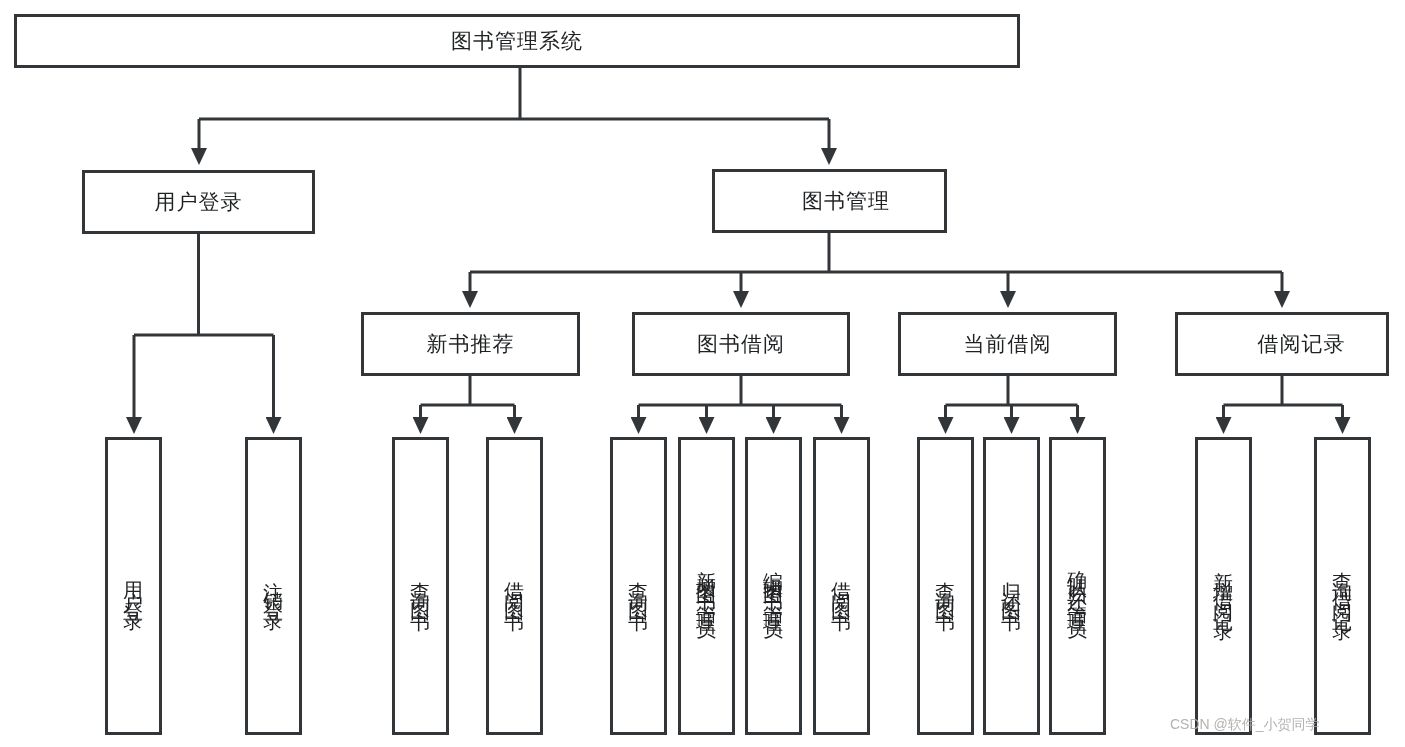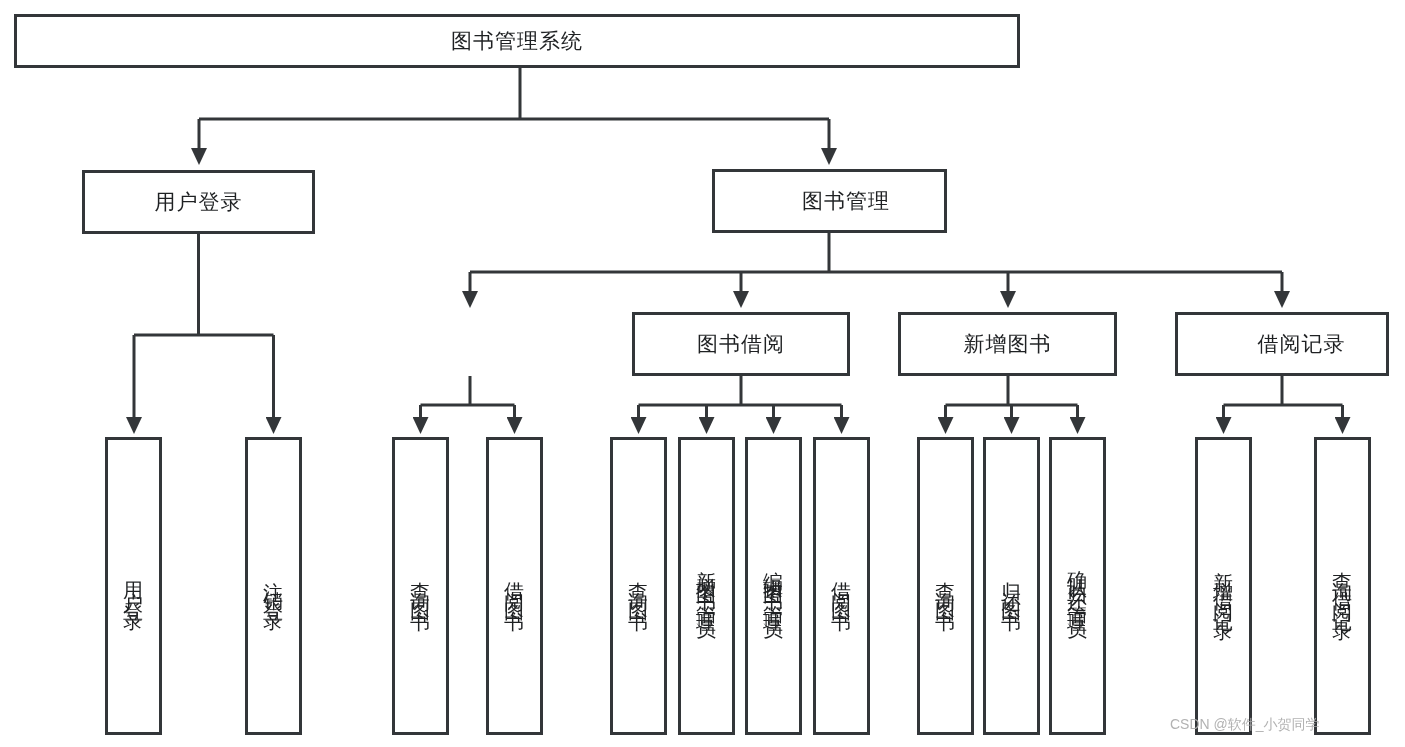--- a/index.html
+++ b/index.html
@@ -115,25 +115,28 @@
     <span>图书管理系统</span>
   </div>
 
   <div class="node h-node n-login">
     <span>用户登录</span>
   </div>
   <div class="node h-node n-mgmt">
     <span>图书管理</span>
   </div>
 
+  <div class="node h-node n-m0">
+    <span>新书推荐</span>
+  </div>
   <div class="node h-node n-m1">
     <span>图书借阅</span>
   </div>
   <div class="node h-node n-m2">
-    <span>新增图书</span>
+    <span>当前借阅</span>
   </div>
   <div class="node h-node n-m3">
     <span>借阅记录</span>
   </div>
 
   <div class="node v-node leaf l0">
     <span class="vtext">用户登录</span>
   </div>
   <div class="node v-node leaf l1">
     <span class="vtext">注销登录</span>

